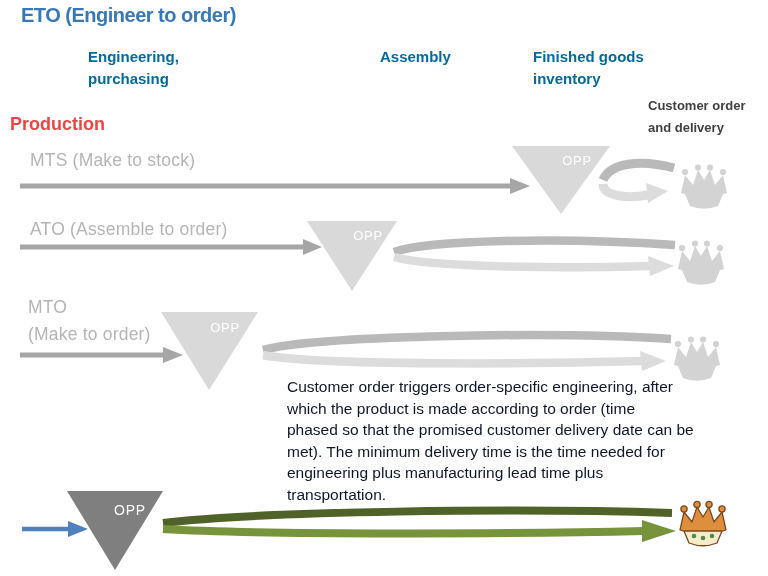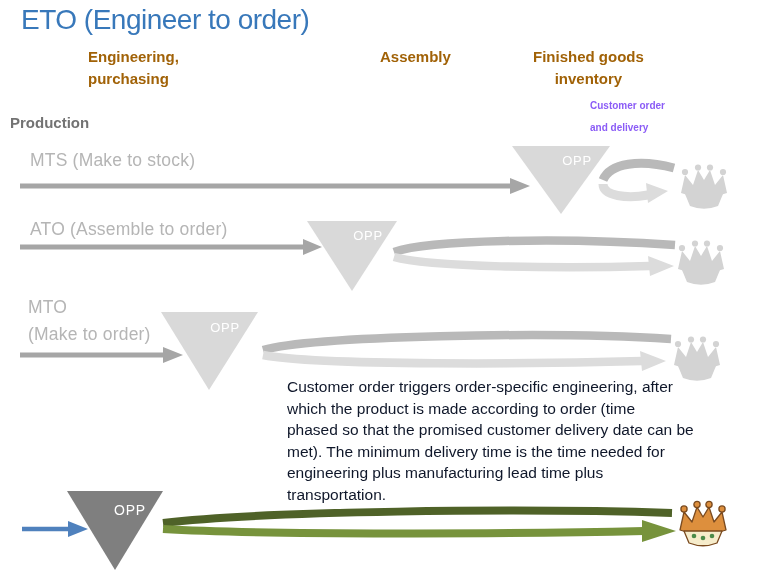--- a/index.html
+++ b/index.html
@@ -2,28 +2,28 @@
 <html><head>
 <meta charset="utf-8">
 <style>
   html,body{margin:0;padding:0;background:#fff;}
   .stage{
     position:relative;width:768px;height:576px;background:#ffffff;overflow:hidden;
     font-family:"Liberation Sans","DejaVu Sans",sans-serif;
   }
   .stage svg.shapes{position:absolute;left:0;top:0;z-index:1;}
   .txt{position:absolute;z-index:2;white-space:pre-line;}
-  .title{left:21px;top:4px;font-size:28px;font-weight:normal;color:#3878BA;letter-spacing:-0.5px;}
-  .col-header{top:46px;font-size:15px;font-weight:bold;color:#a16207;line-height:22px;}
+  .title{left:21px;top:4px;font-size:20px;font-weight:bold;color:#3878BA;letter-spacing:-0.5px;}
+  .col-header{top:46px;font-size:15px;font-weight:bold;color:#0369a1;line-height:22px;}
   .col-eng{left:88px;}
   .col-parts{left:222px;}
   .col-assembly{left:380px;}
-  .col-fgi{left:533px;text-align:center;}
-  .production{left:10px;top:114px;font-size:15px;font-weight:bold;color:#737373;}
-  .customer{left:590px;top:95px;font-size:10px;font-weight:bold;color:#8b5cf6;line-height:22px;}
+  .col-fgi{left:533px;}
+  .production{left:10px;top:114px;font-size:18px;font-weight:bold;color:#ef4444;}
+  .customer{left:648px;top:95px;font-size:13px;font-weight:bold;color:#404040;line-height:22px;}
   .row-label{font-size:17.5px;color:#B5B5B5;letter-spacing:0.2px;}
   .mts-label{left:30px;top:150px;}
   .ato-label{left:30px;top:219px;}
   .mto-label{left:28px;top:294px;line-height:27px;}
   .opp{width:62px;text-align:right;font-size:13px;font-weight:normal;color:#FFFFFF;letter-spacing:0.8px;}
   .opp-mts{left:530px;top:153px;}
   .opp-ato{left:321px;top:228px;}
   .opp-mto{left:178px;top:320px;}
   .opp-eto{left:84px;top:502px;font-size:14px;}
   .note{font-size:15.5px;color:#0f172a;line-height:21.5px;}

